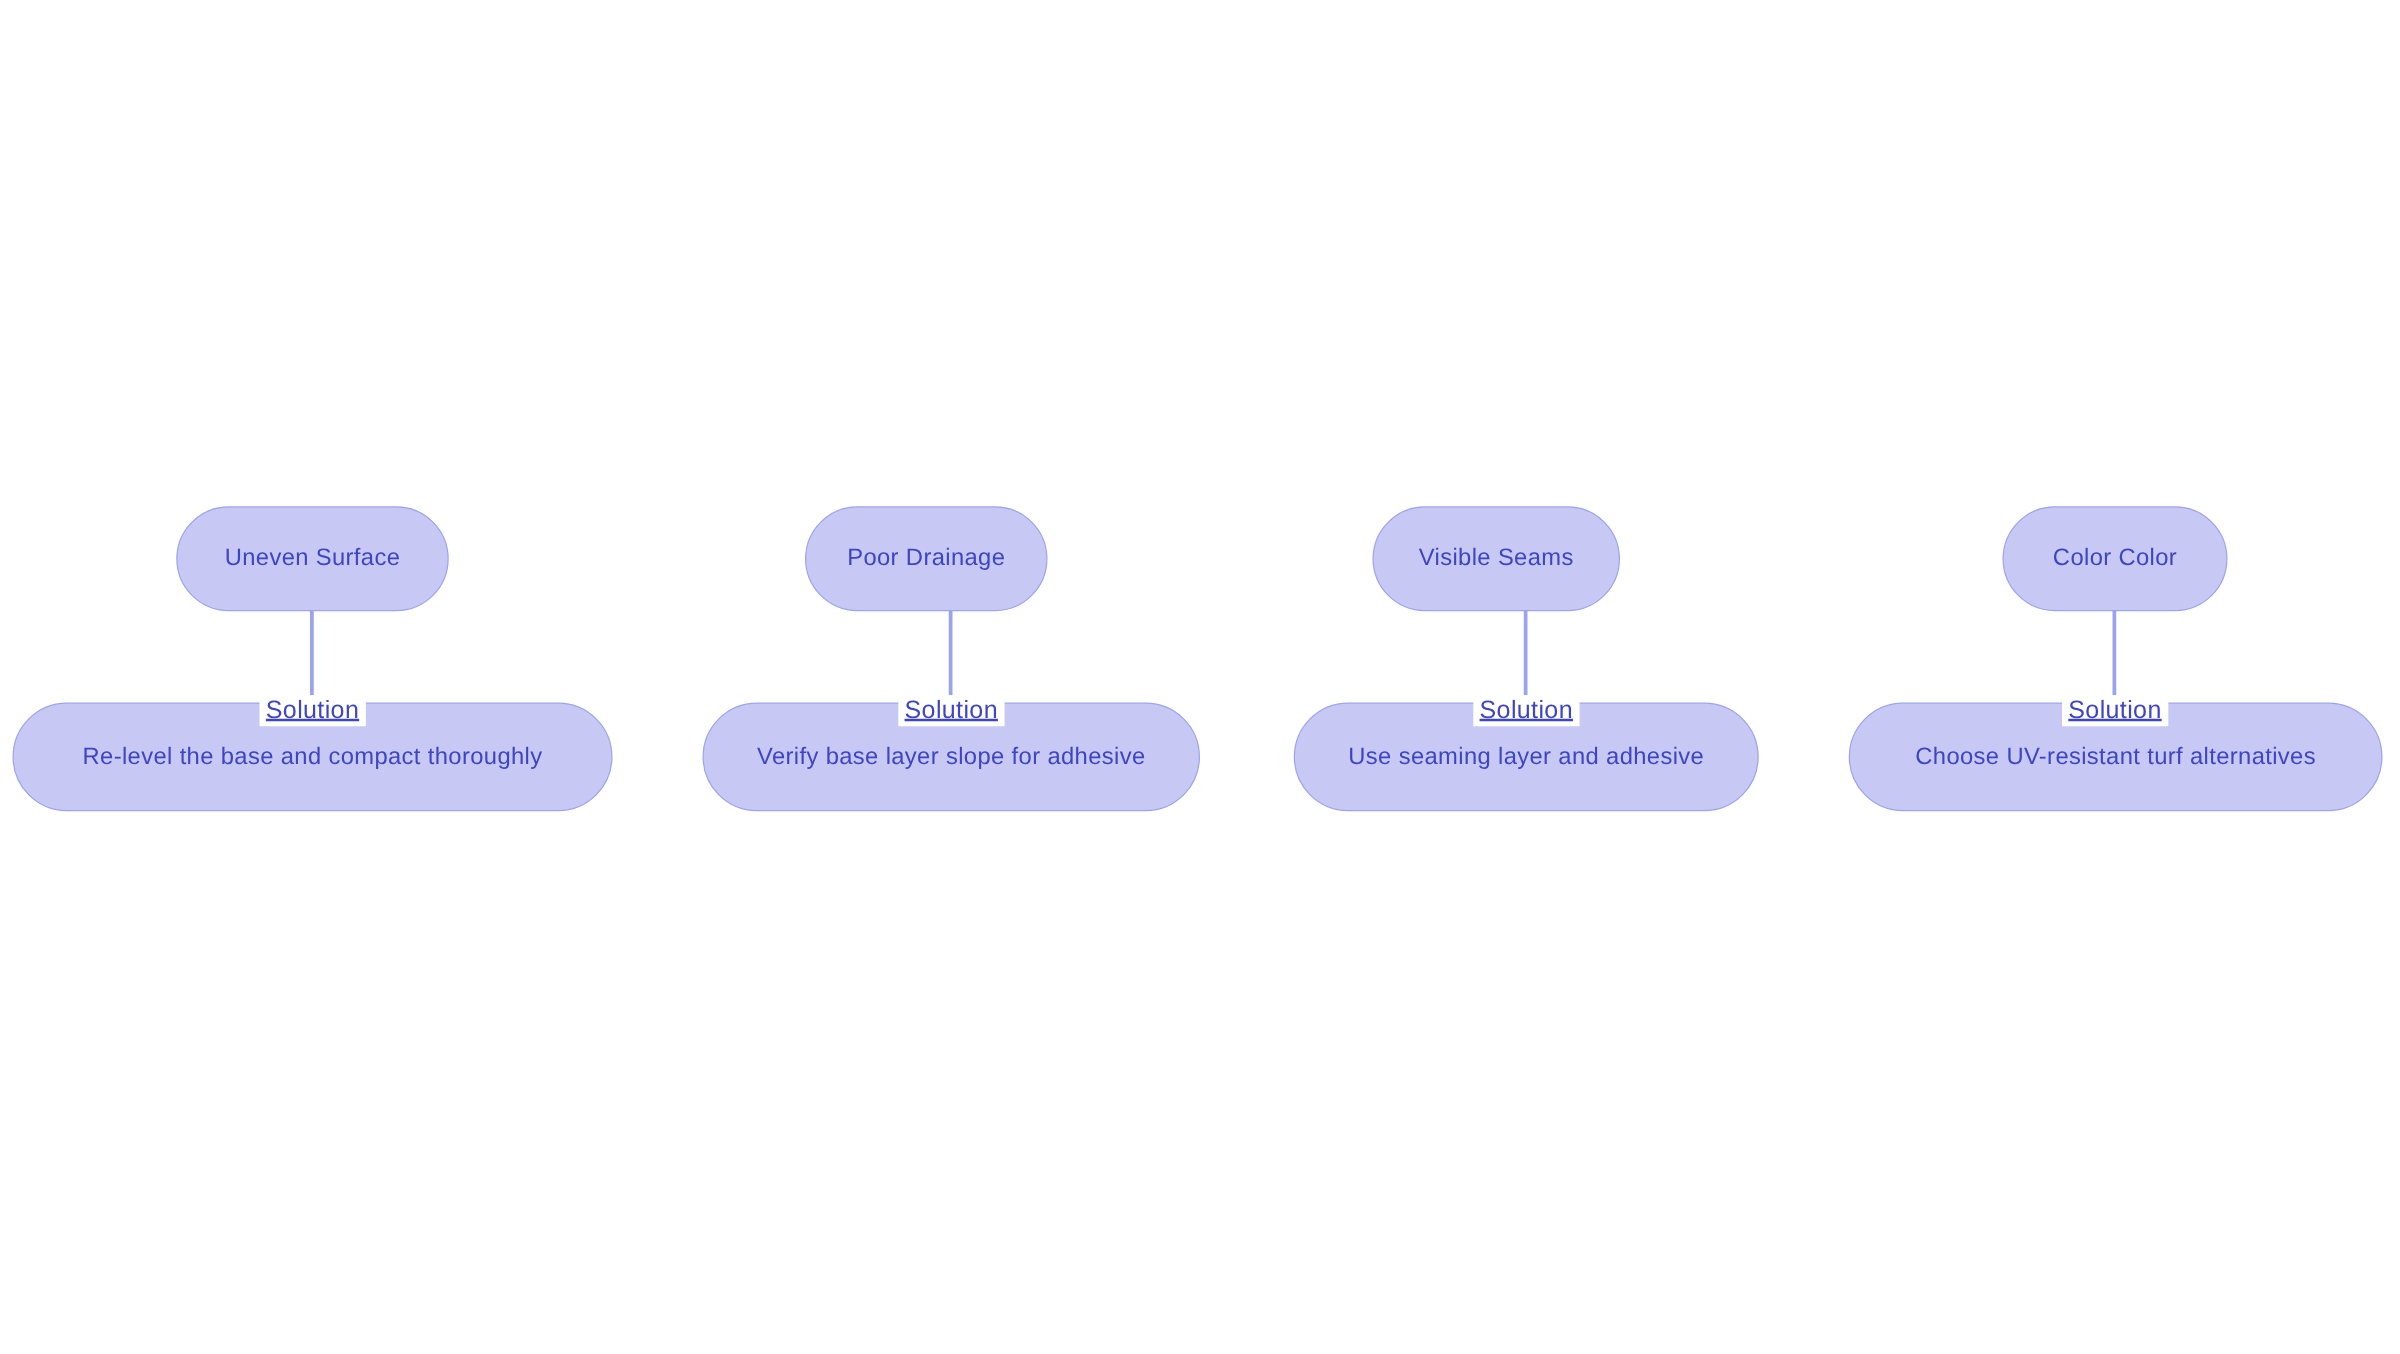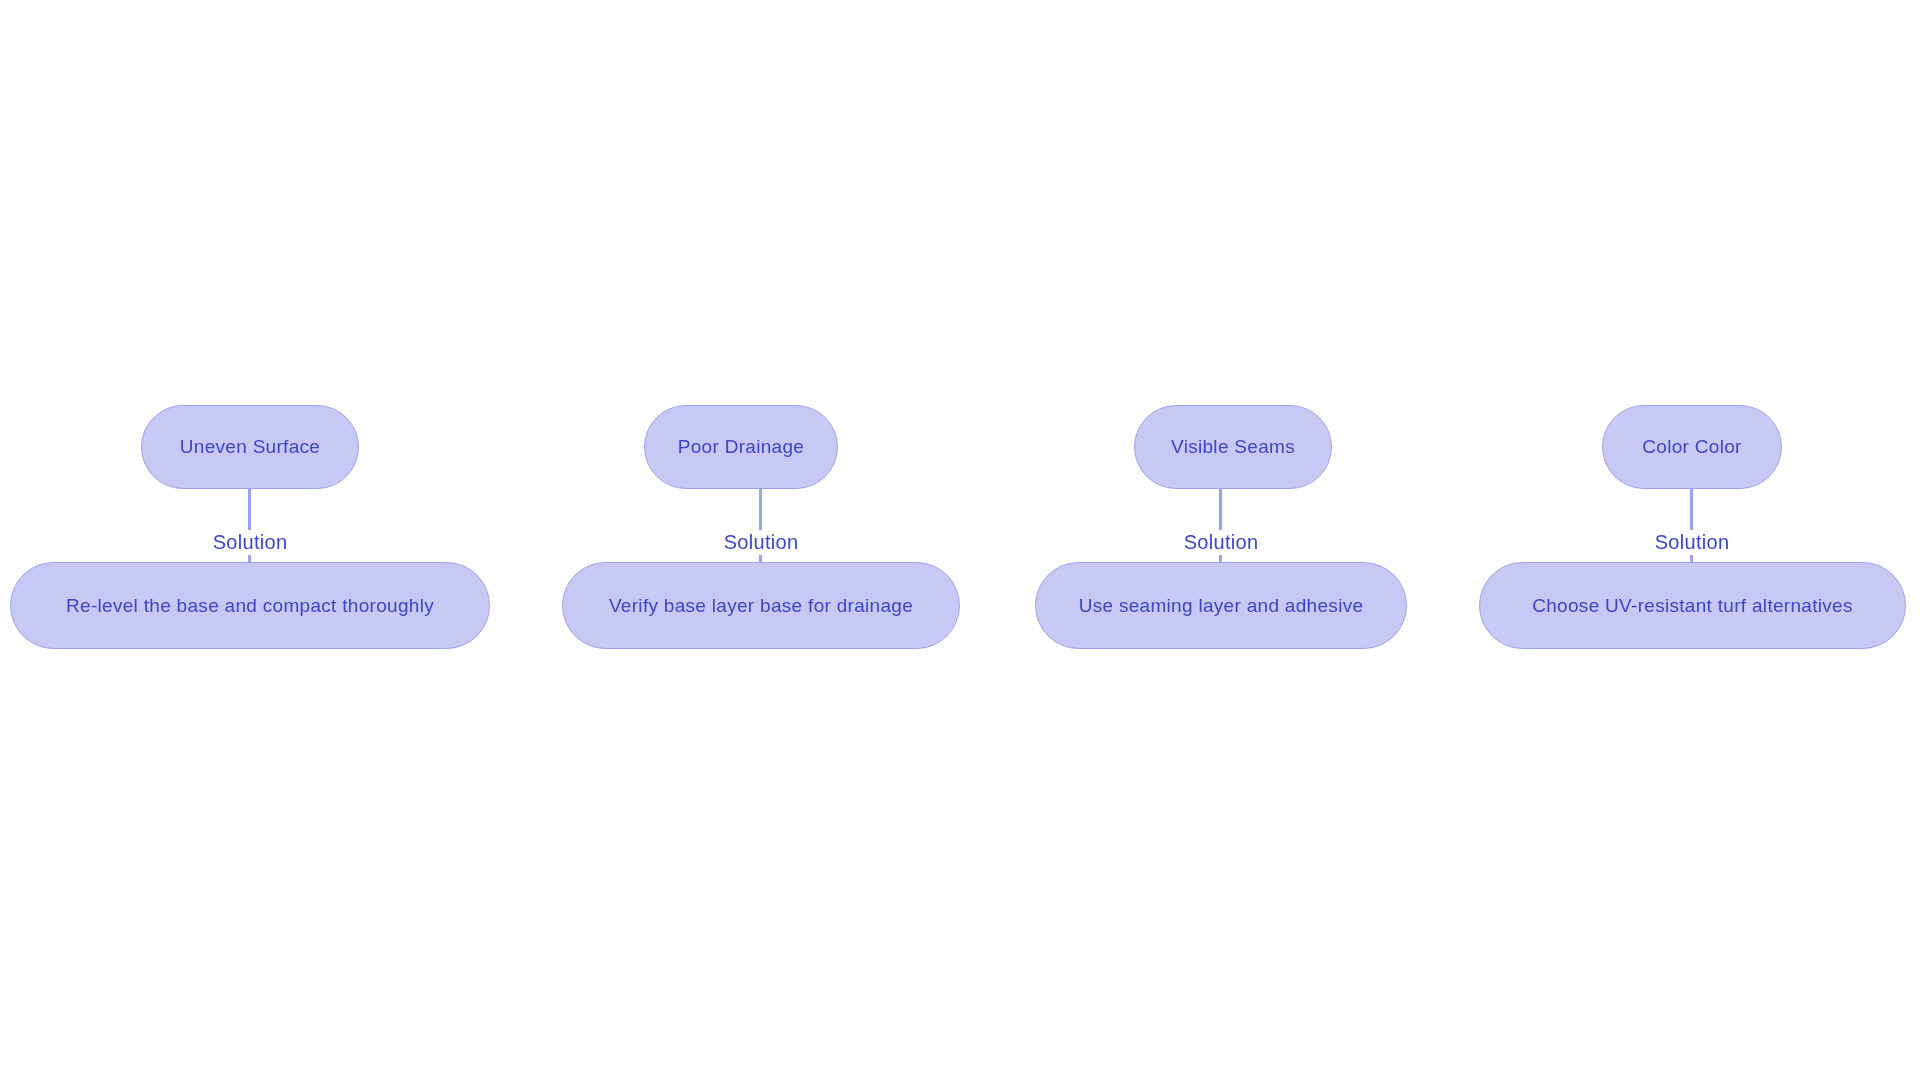--- a/index.html
+++ b/index.html
@@ -52,54 +52,55 @@
     position:absolute;
     top:571px;
     width:0;
     height:0;
     border-left:9px solid transparent;
     border-right:9px solid transparent;
     border-top:19px solid var(--arrow);
   }
   .edge-label{
     position:absolute;
-    top:530px;
+    top:556px;
     transform:translateX(-50%);
     background:var(--background);
     color:var(--node-text);
     font-size:20px;
     letter-spacing:0.3px;
     padding:1px 5px;
     z-index:2;
     white-space:nowrap;
+    text-decoration:underline;
   }
 </style>
 </head>
 <body>
 
 <div class="canvas">
 
   <div class="pair">
     <div class="node problem" style="left:141px;width:218px;">Uneven Surface</div>
     <div class="edge-line" style="left:248px;"></div>
     <div class="edge-arrowhead" style="left:241px;"></div>
     <span class="edge-label" style="left:250px;">Solution</span>
     <div class="node solution" style="left:10px;width:480px;">Re-level the base and compact thoroughly</div>
   </div>
 
   <div class="pair">
     <div class="node problem" style="left:644px;width:194px;">Poor Drainage</div>
     <div class="edge-line" style="left:759px;"></div>
     <div class="edge-arrowhead" style="left:752px;"></div>
     <span class="edge-label" style="left:761px;">Solution</span>
-    <div class="node solution" style="left:562px;width:398px;">Verify base layer base for drainage</div>
+    <div class="node solution" style="left:562px;width:398px;">Verify base layer slope for adhesive</div>
   </div>
 
   <div class="pair">
-    <div class="node problem" style="left:1134px;width:198px;">Visible Seams</div>
+    <div class="node problem" style="left:1098px;width:198px;">Visible Seams</div>
     <div class="edge-line" style="left:1219px;"></div>
     <div class="edge-arrowhead" style="left:1212px;"></div>
     <span class="edge-label" style="left:1221px;">Solution</span>
     <div class="node solution" style="left:1035px;width:372px;">Use seaming layer and adhesive</div>
   </div>
 
   <div class="pair">
     <div class="node problem" style="left:1602px;width:180px;">Color Color</div>
     <div class="edge-line" style="left:1690px;"></div>
     <div class="edge-arrowhead" style="left:1683px;"></div>

